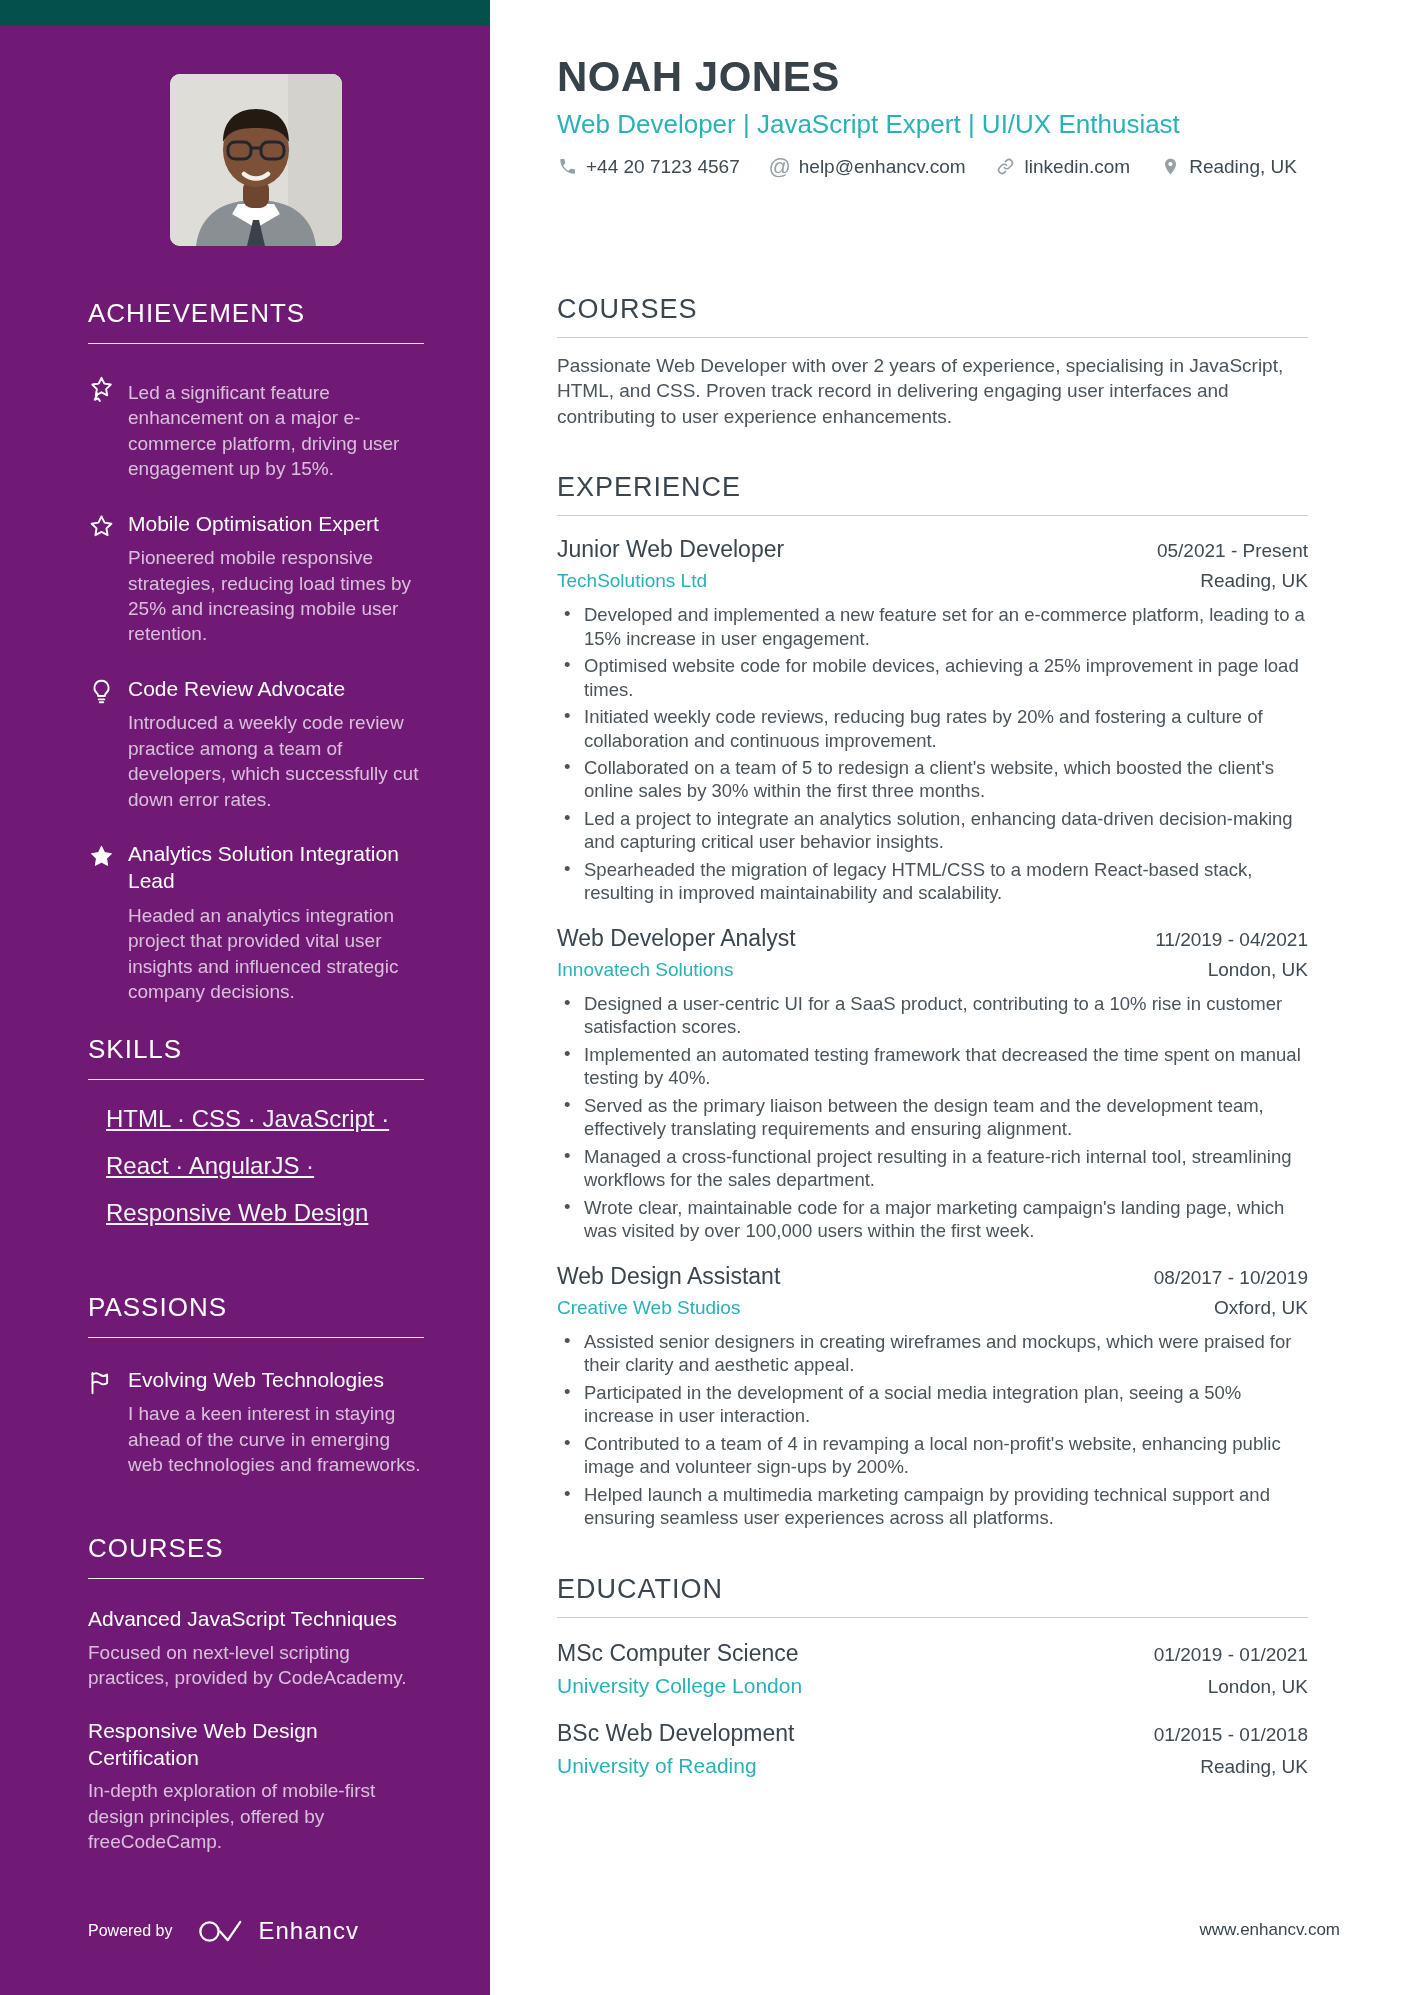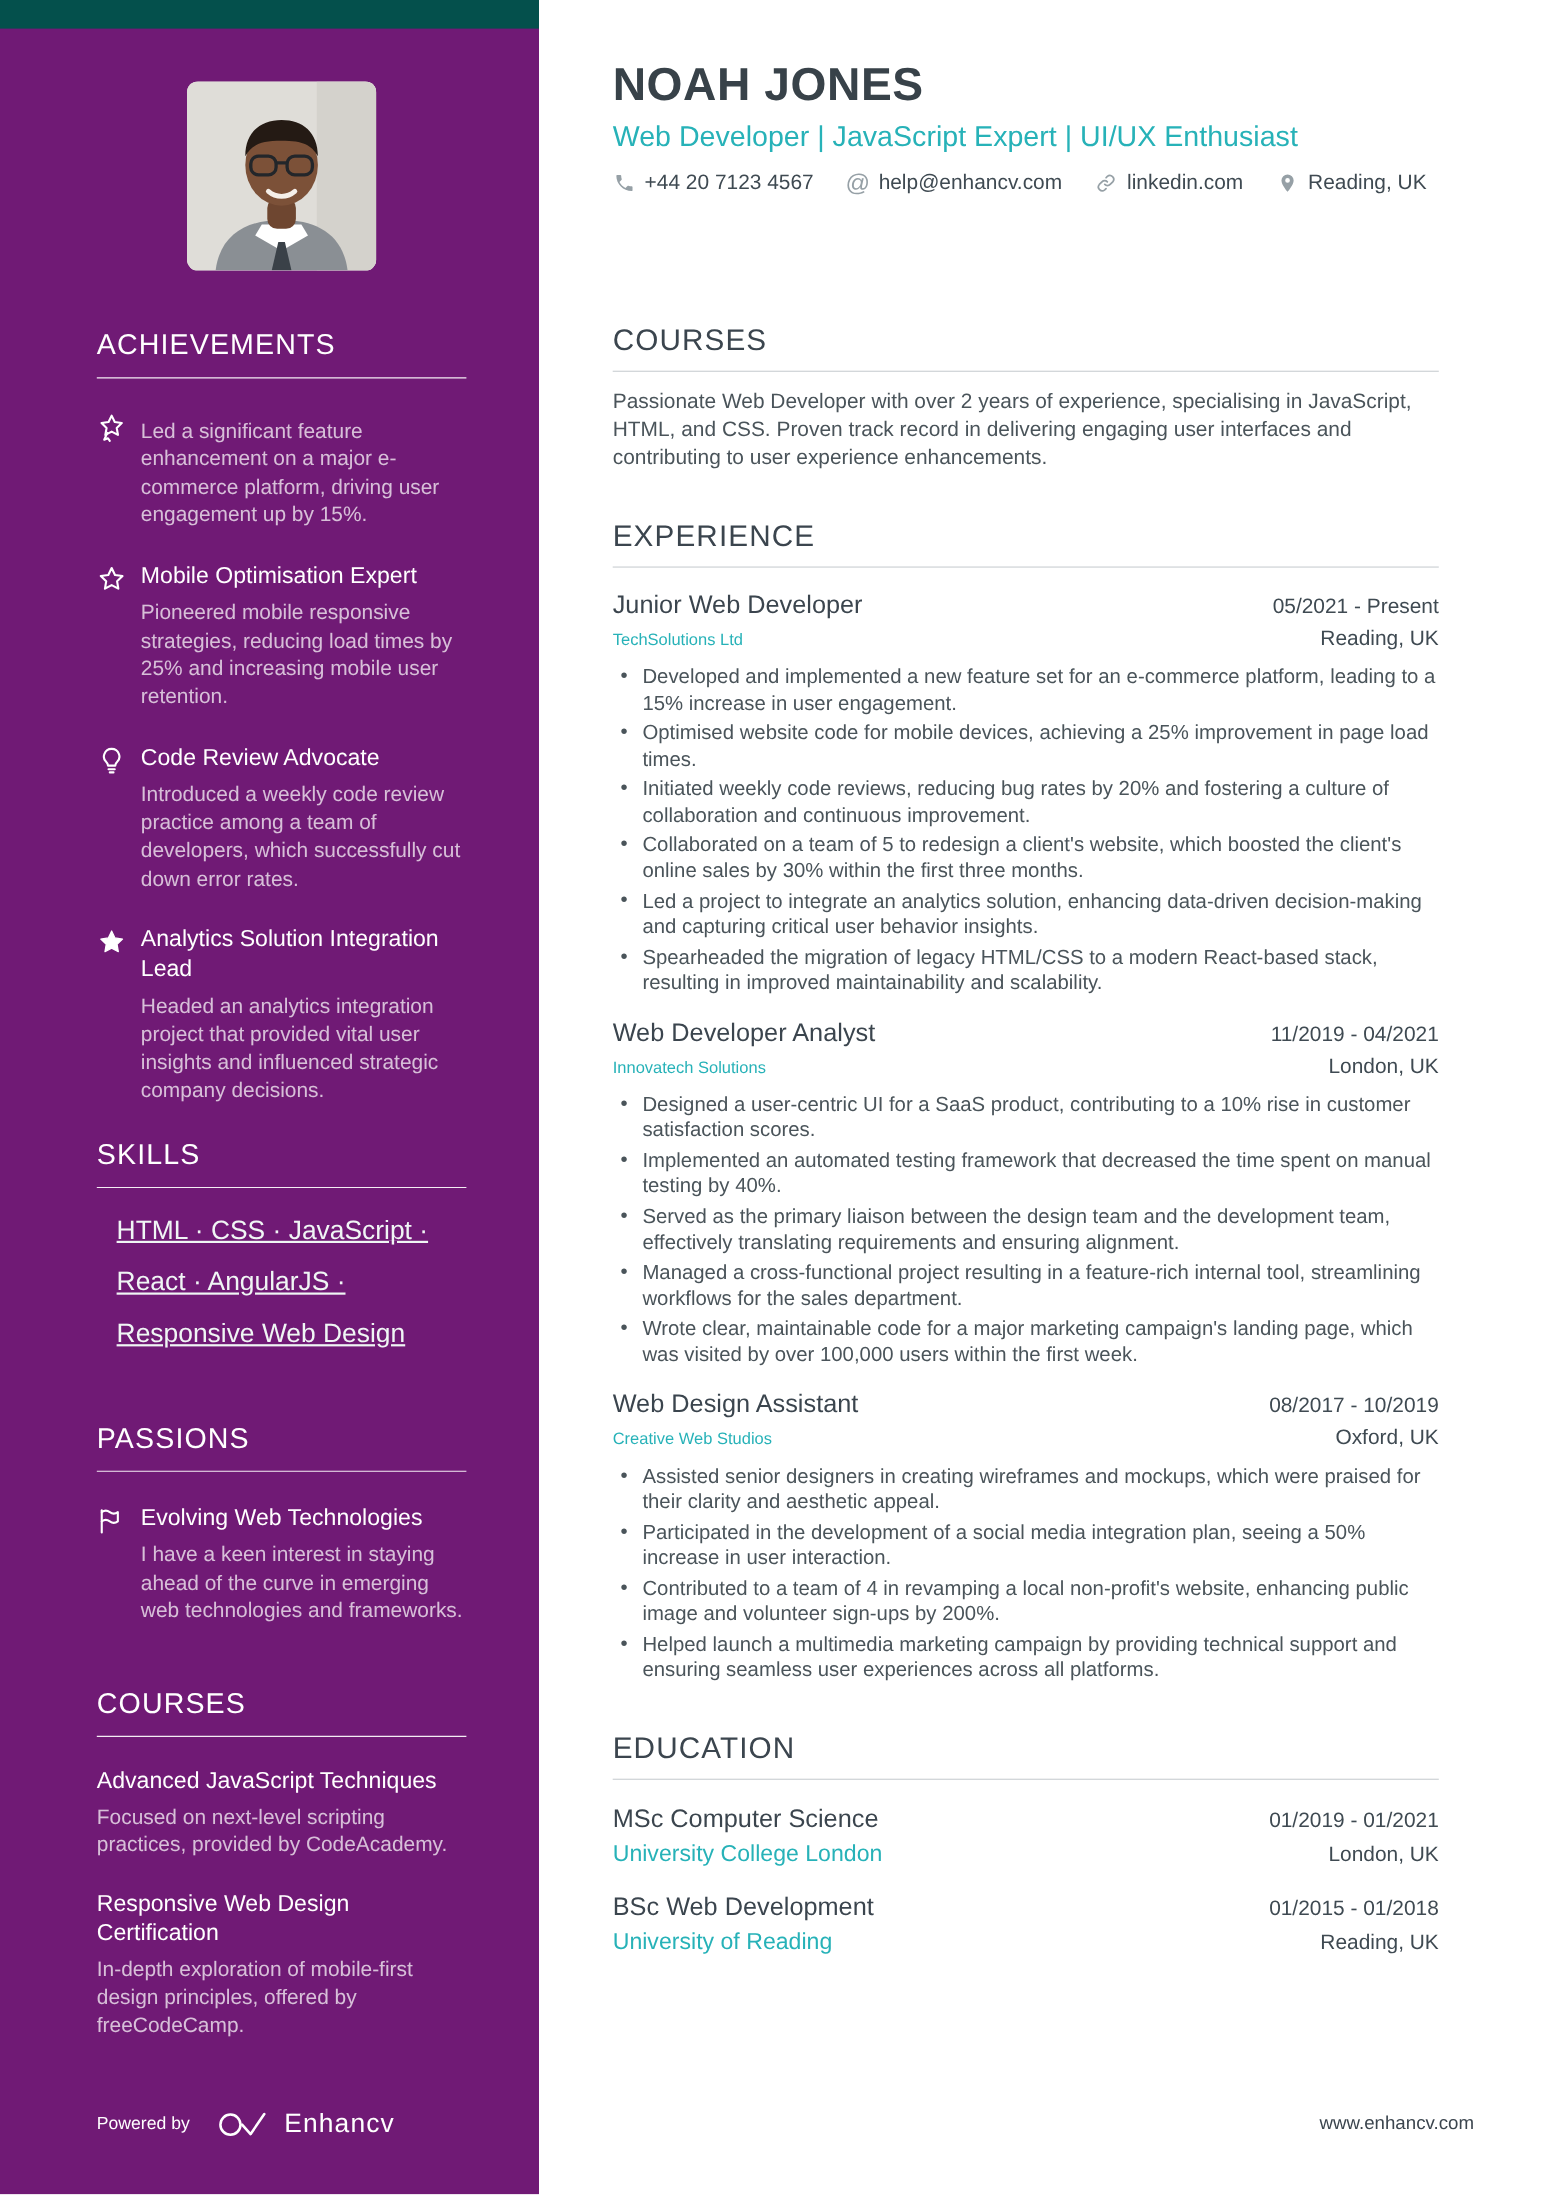--- a/index.html
+++ b/index.html
@@ -73,21 +73,21 @@
   .sec-experience { margin-top:42px; }
   .sec-education  { margin-top:44px; }
 
   .summary-text { margin:15px 0 0; font-size:19px; line-height:1.36; color:#4a545a; }
 
   .job { margin-top:20px; }
   .row2 { display:flex; justify-content:space-between; align-items:baseline; }
   .job-title { font-size:23px; font-weight:400; color:#3b454e; }
   .dates     { font-size:19px; color:#3f4a52; white-space:nowrap; }
   .sub-row   { margin-top:7px; }
-  .company   { font-size:15px; font-weight:500; color:#27b2b8; }
+  .company   { font-size:19px; font-weight:500; color:#27b2b8; }
   .location  { font-size:19px; color:#3f4a52; white-space:nowrap; }
 
   ul.bullets { list-style:none; margin:11px 0 0; padding:0; }
   ul.bullets li {
     position:relative; padding-left:27px; margin-bottom:4px;
     font-size:18.5px; line-height:1.27; color:#4a545a;
   }
   ul.bullets li::before { content:"•"; position:absolute; left:7px; top:-1px; color:#4a545a; }
 
   .edu-item { margin-top:22px; }

